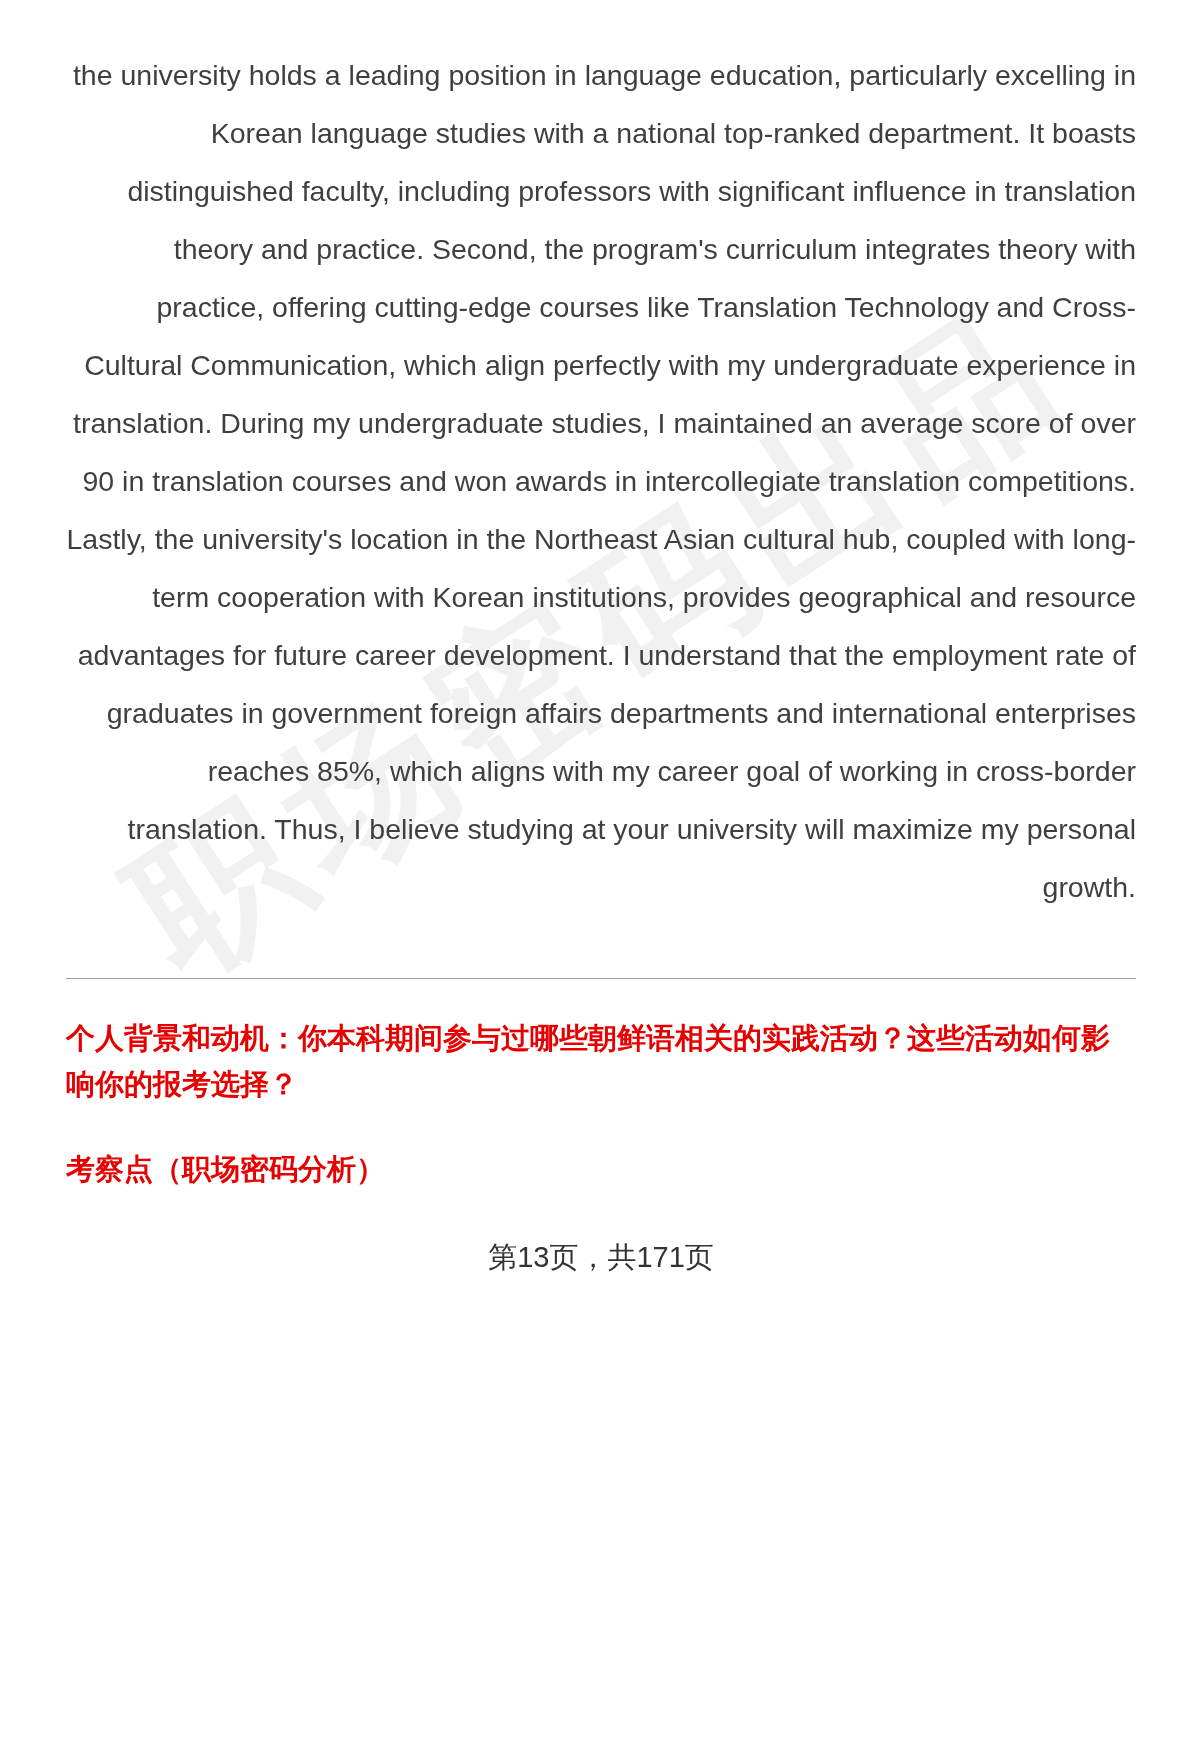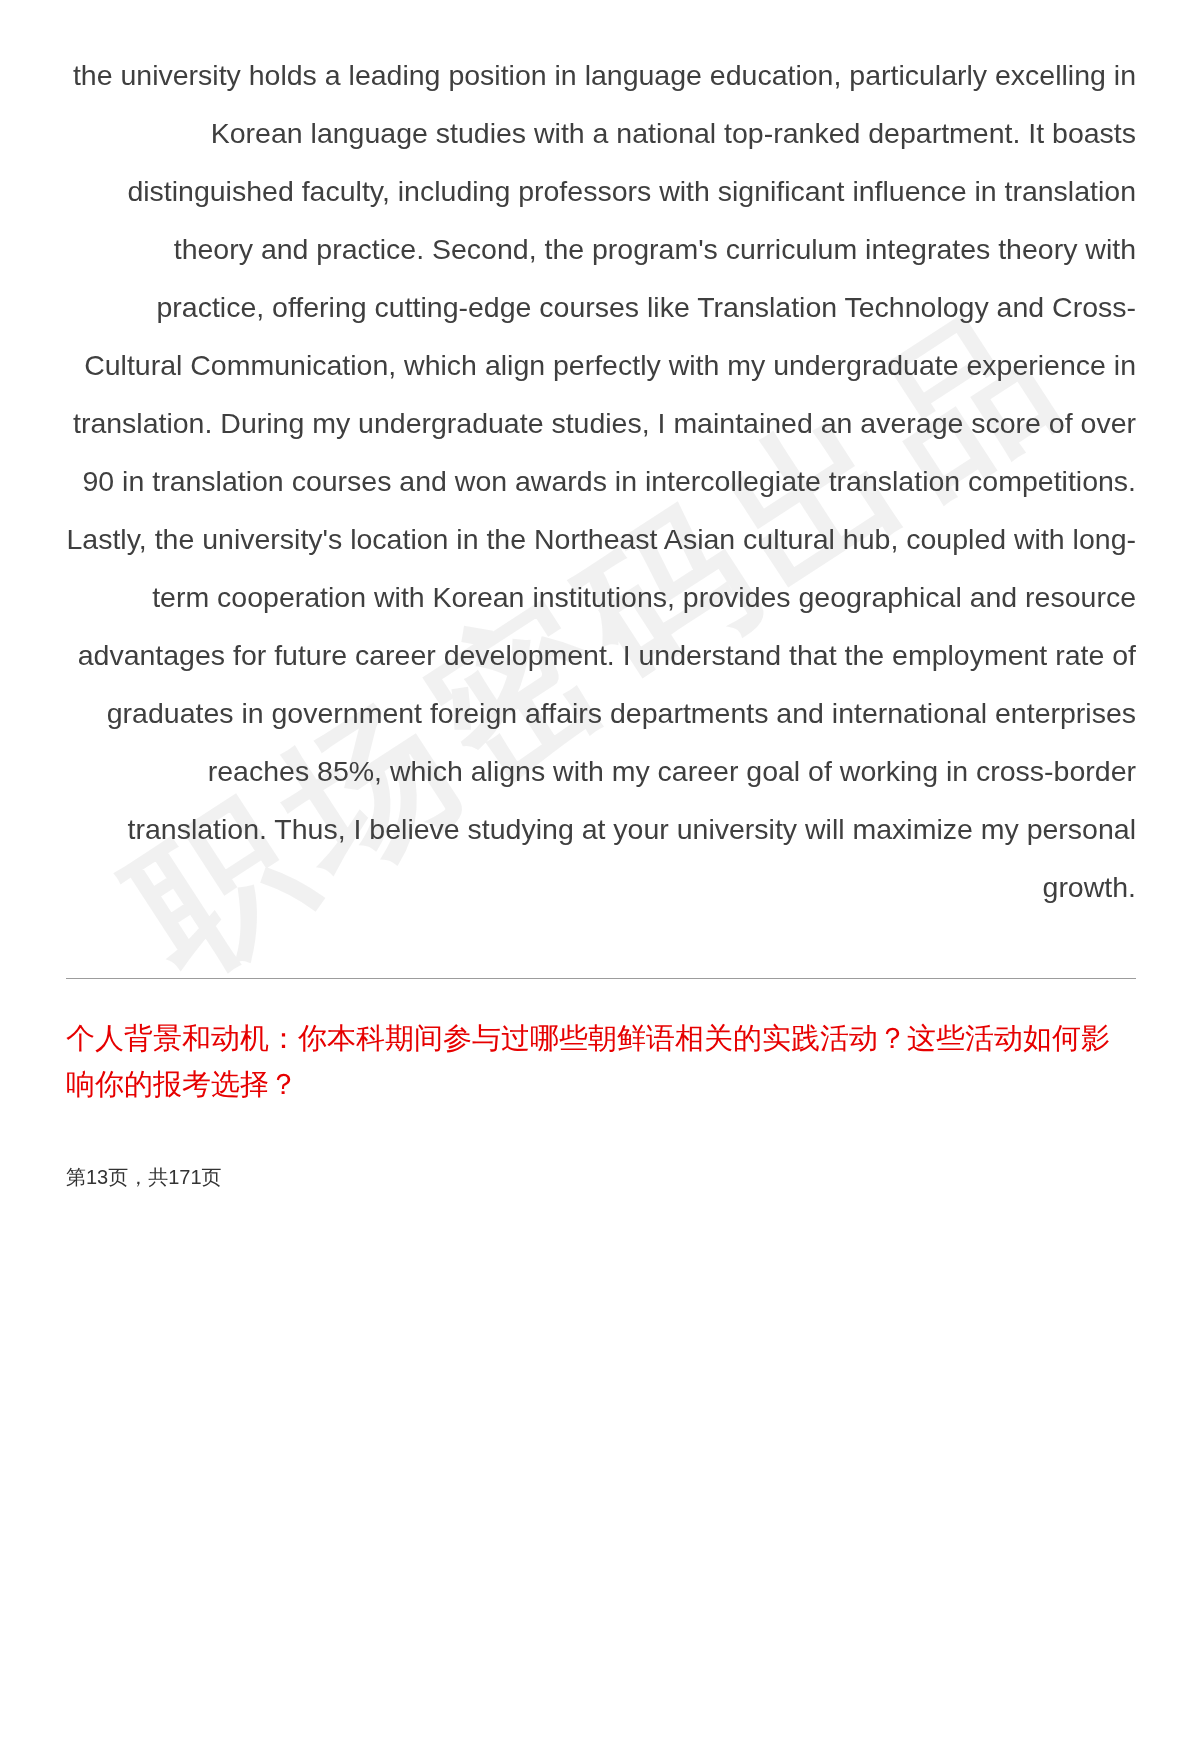--- a/index.html
+++ b/index.html
@@ -58,56 +58,57 @@
   }
   .divider {
     border: none;
     border-top: 1px solid #9c9c9c;
     margin: 62px 0 0 0;
     width: 100%;
   }
   .red-heading {
     margin: 0;
     color: #e60000;
-    font-weight: 400;
+    font-weight: 700;
   }
   .red-heading.question {
     margin-top: 36px;
     font-size: 29px;
     line-height: 46px;
   }
   .red-heading.inspection {
     margin-top: 44px;
     font-size: 29px;
     line-height: 36px;
   }
   .footer {
     margin-top: 52px;
-    text-align: left;
+    text-align: center;
     color: #333333;
-    font-size: 20px;
+    font-size: 29px;
     line-height: 36px;
   }
 </style>
 </head>
 <body>
 
 <div class="page">
 
   <div class="watermark">职场密码出品</div>
 
   <div class="content">
 
     <p class="para en">the university holds a leading position in language education, particularly excelling in Korean language studies with a national top-ranked department. It boasts distinguished faculty, including professors with significant influence in translation theory and practice. Second, the program's curriculum integrates theory with practice, offering cutting-edge courses like Translation Technology and Cross-Cultural Communication, which align perfectly with my undergraduate experience in translation. During my undergraduate studies, I maintained an average score of over 90 in translation courses and won awards in intercollegiate translation competitions. Lastly, the university's location in the Northeast Asian cultural hub, coupled with long-term cooperation with Korean institutions, provides geographical and resource advantages for future career development. I understand that the employment rate of graduates in government foreign affairs departments and international enterprises reaches 85%, which aligns with my career goal of working in cross-border translation. Thus, I believe studying at your university will maximize my personal growth.</p>
 
 
     <hr class="divider">
 
     <p class="red-heading question">个人背景和动机：你本科期间参与过哪些朝鲜语相关的实践活动？这些活动如何影响你的报考选择？</p>
 
+    <p class="red-heading inspection">考察点（职场密码分析）</p>
 
     <div class="footer">
       <span>第13页，共171页</span>
     </div>
 
   </div>
 
 </div>
 
 </body></html>

